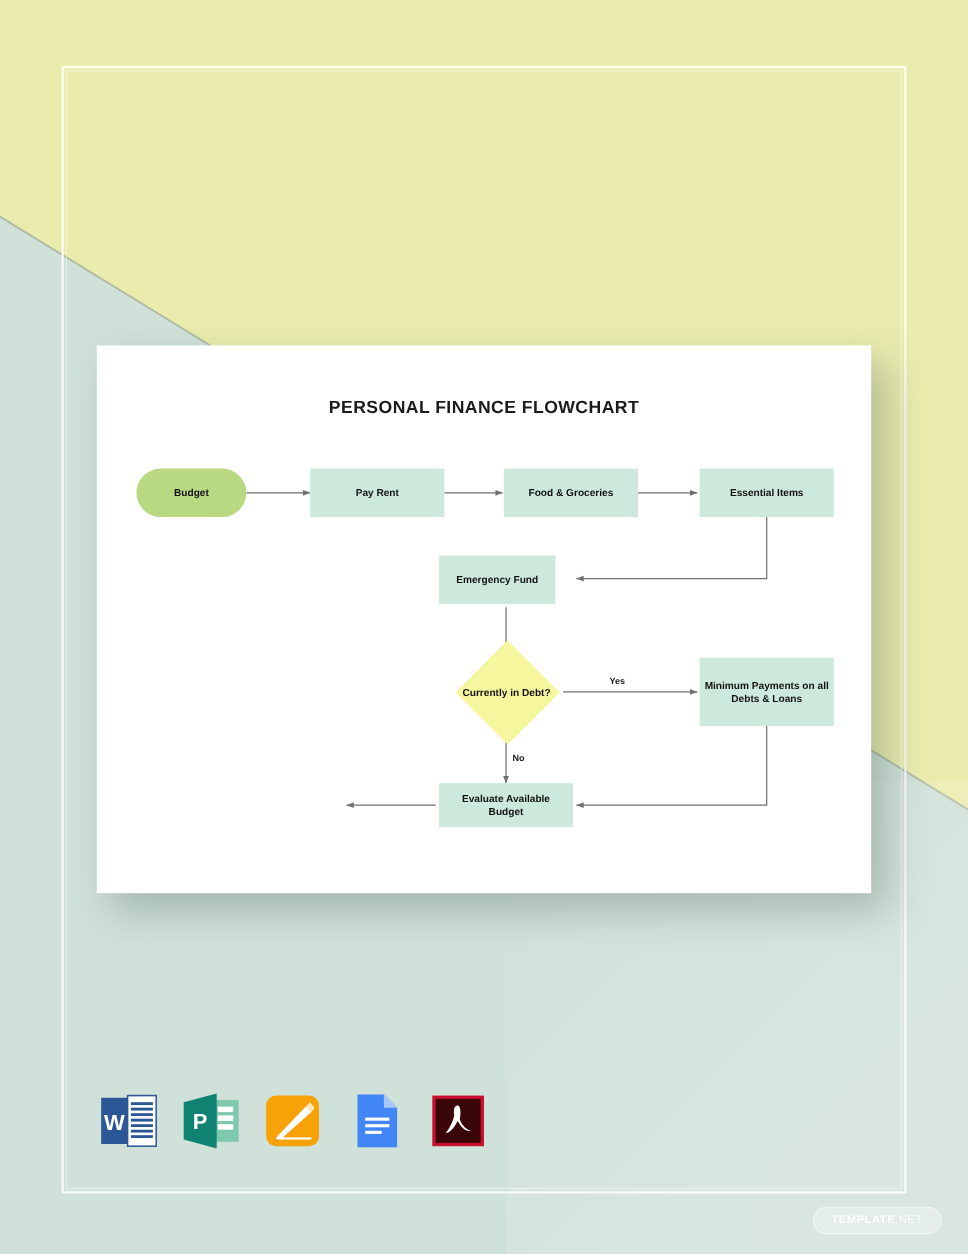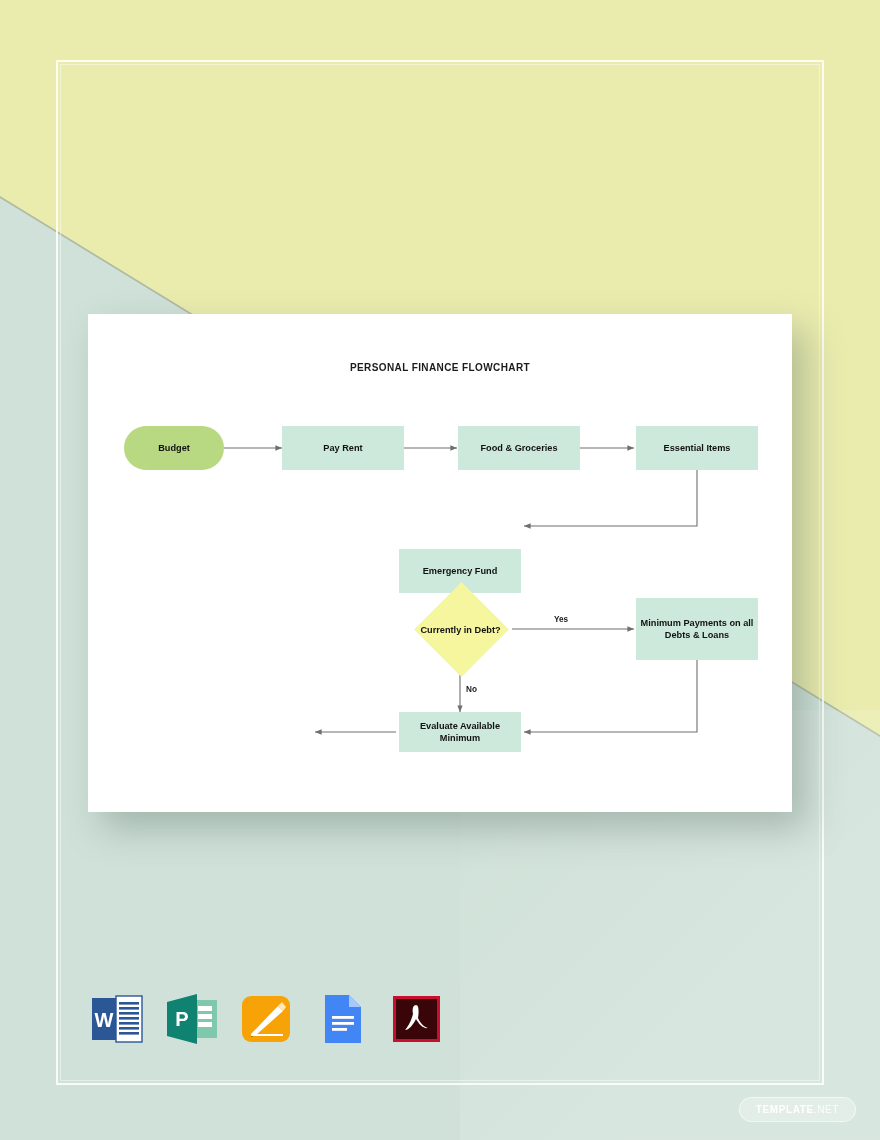--- a/index.html
+++ b/index.html
@@ -56,21 +56,21 @@
     position: absolute;
     left: 88px; top: 314px;
     width: 704px; height: 498px;
     background: #ffffff;
     box-shadow: 14px 16px 34px rgba(90,110,100,.38);
   }
   .doc-title {
     position: absolute;
     left: 0; right: 0; top: 48px;
     text-align: center;
-    font-size: 10px;
+    font-size: 16px;
     font-weight: bold;
     letter-spacing: .4px;
     color: #1b1b1b;
   }
   
   .flow {
     position: absolute;
     left: 0; top: 0; width: 704px; height: 498px;
   }
   .flow svg { position: absolute; left: 0; top: 0; }
@@ -176,30 +176,30 @@
       </svg>
 
       <div class="node stadium" style="left:36px;  top:112px; width:100px; height:44px;">Budget</div>
 
       <div class="node rect" style="left:194px; top:112px; width:122px; height:44px;">Pay Rent</div>
 
       <div class="node rect" style="left:370px; top:112px; width:122px; height:44px;">Food &amp; Groceries</div>
 
       <div class="node rect" style="left:548px; top:112px; width:122px; height:44px;">Essential Items</div>
 
-      <div class="node rect" style="left:311px; top:191px; width:122px; height:44px;margin-top:44px;">Emergency Fund</div>
+      <div class="node rect" style="left:311px; top:191px; width:106px; height:44px;">Emergency Fund</div>
 
       <div class="node diamond" style="left:320px; top:283px; width:105px; height:66px;">
         <div class="diamond-shape" style="left:20px; top:-1px; width:67px; height:67px;"></div>
         <div class="diamond-label" style="left:0; top:0; width:105px; height:66px;">Currently in Debt?</div>
       </div>
 
       <div class="node rect" style="left:548px; top:284px; width:122px; height:62px;">Minimum Payments on all Debts &amp; Loans</div>
 
-      <div class="node rect" style="left:311px; top:398px; width:122px; height:40px;">Evaluate Available Minimum</div>
+      <div class="node rect" style="left:311px; top:398px; width:122px; height:40px;">Evaluate Available Budget</div>
 
 
       <div class="edge-label" style="left:466px; top:301px;">Yes</div>
 
       <div class="edge-label" style="left:378px; top:371px;">No</div>
 
     </div>
   </div>
 
   <div class="icons">

